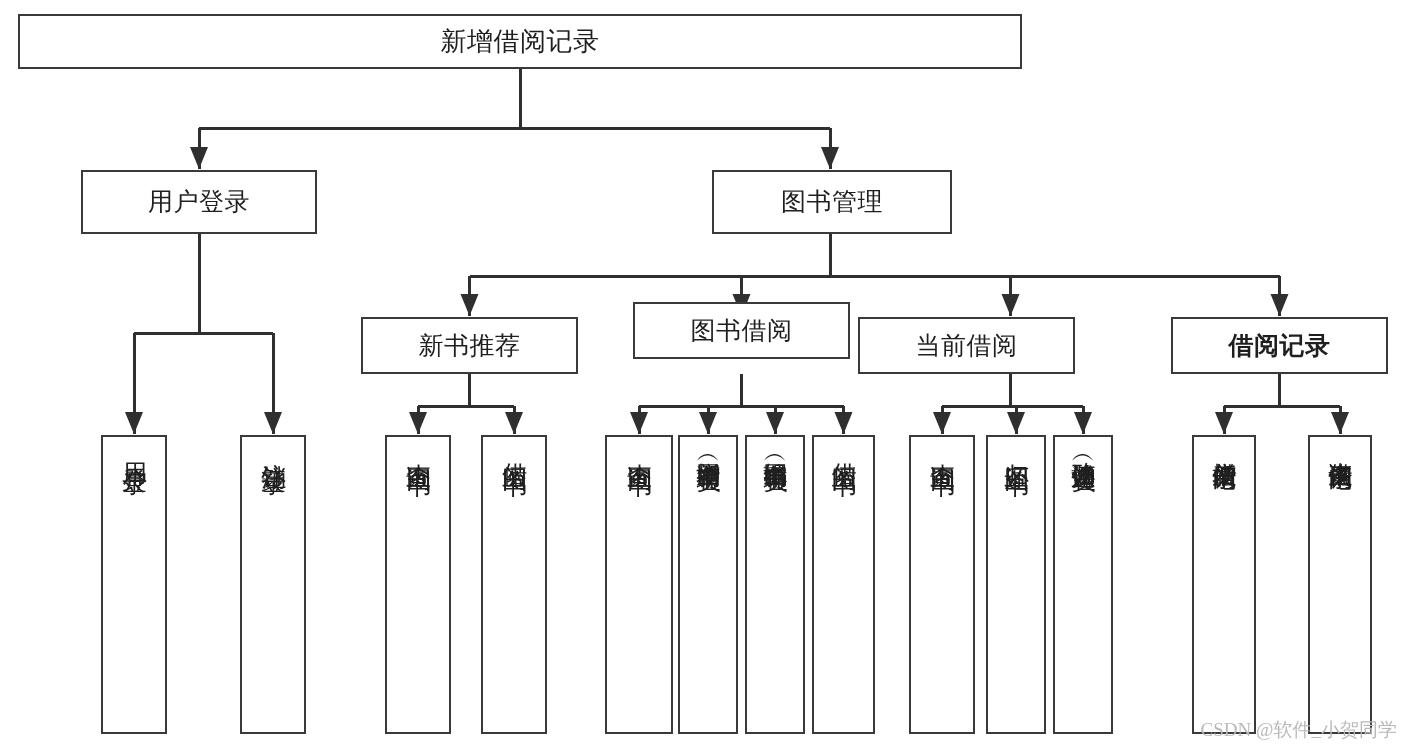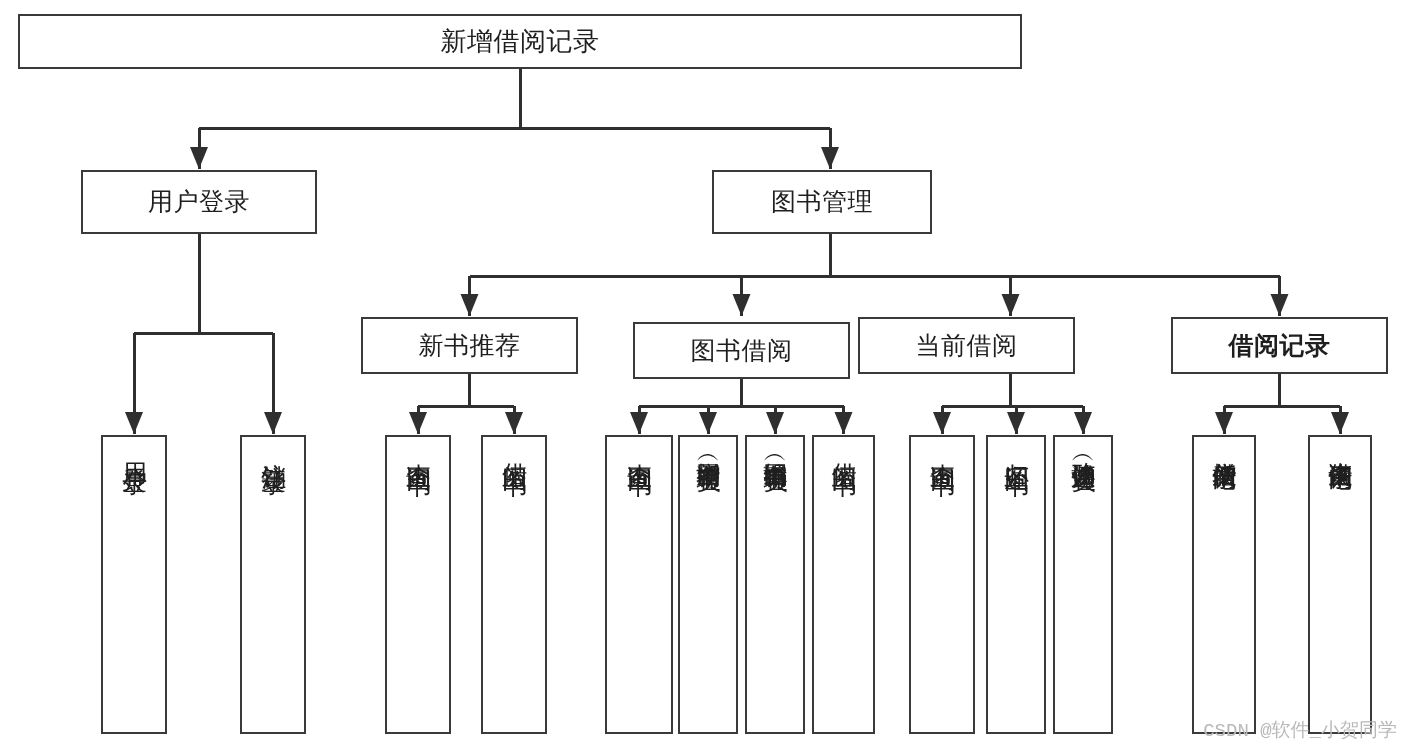--- a/index.html
+++ b/index.html
@@ -70,21 +70,21 @@
     letter-spacing: 1px;
   }
   .watermark {
     position: absolute;
     right: 8px;
     bottom: 4px;
     font-size: 19px;
     color: #b9b9b9;
     white-space: nowrap;
     z-index: 3;
-    font-family: Liberation Mono, monospace;
+    font-family: Liberation Serif, serif;
     margin-top: 38px;
   }
 </style>
 </head>
 <body>
 
 <div id="canvas">
   <svg id="edges" viewBox="0 0 1405 747">
       <line x1="520" y1="69" x2="520" y2="128" stroke="#2f2f2f" stroke-width="3" shape-rendering="crispEdges"></line>
       <line x1="199" y1="128" x2="830" y2="128" stroke="#2f2f2f" stroke-width="3" shape-rendering="crispEdges"></line>
@@ -139,27 +139,27 @@
       <line x1="1340" y1="406" x2="1340" y2="434" stroke="#2f2f2f" stroke-width="3" shape-rendering="crispEdges"></line>
       <polygon points="1331,412 1349,412 1340,434" fill="#2f2f2f"></polygon>
     </svg>
   <div id="nodes">
       <div class="node h root" style="left: 18px; top: 14px; width: 1004px; height: 55px;">
         <span class="label">新增借阅记录</span>
       </div>
       <div class="node h" style="left: 81px; top: 170px; width: 236px; height: 64px;">
         <span class="label">用户登录</span>
       </div>
-      <div class="node h" style="left: 712px; top: 170px; width: 220px; height: 64px;">
+      <div class="node h" style="left: 712px; top: 170px; width: 240px; height: 64px;">
         <span class="label">图书管理</span>
       </div>
       <div class="node h" style="left: 361px; top: 317px; width: 217px; height: 57px;">
         <span class="label">新书推荐</span>
       </div>
-      <div class="node h" style="left: 633px; top: 322px; width: 217px; height: 57px;">
+      <div class="node h" style="left: 633px; top: 302px; width: 217px; height: 57px;">
         <span class="label">图书借阅</span>
       </div>
       <div class="node h" style="left: 858px; top: 317px; width: 217px; height: 57px;">
         <span class="label">当前借阅</span>
       </div>
       <div class="node h" style="left: 1171px; top: 317px; width: 217px; height: 57px; font-weight: bold;">
         <span class="label">借阅记录</span>
       </div>
       <div class="node v" style="left: 101px; top: 435px; width: 66px; height: 299px;">
         <span class="label">用户登录</span>

